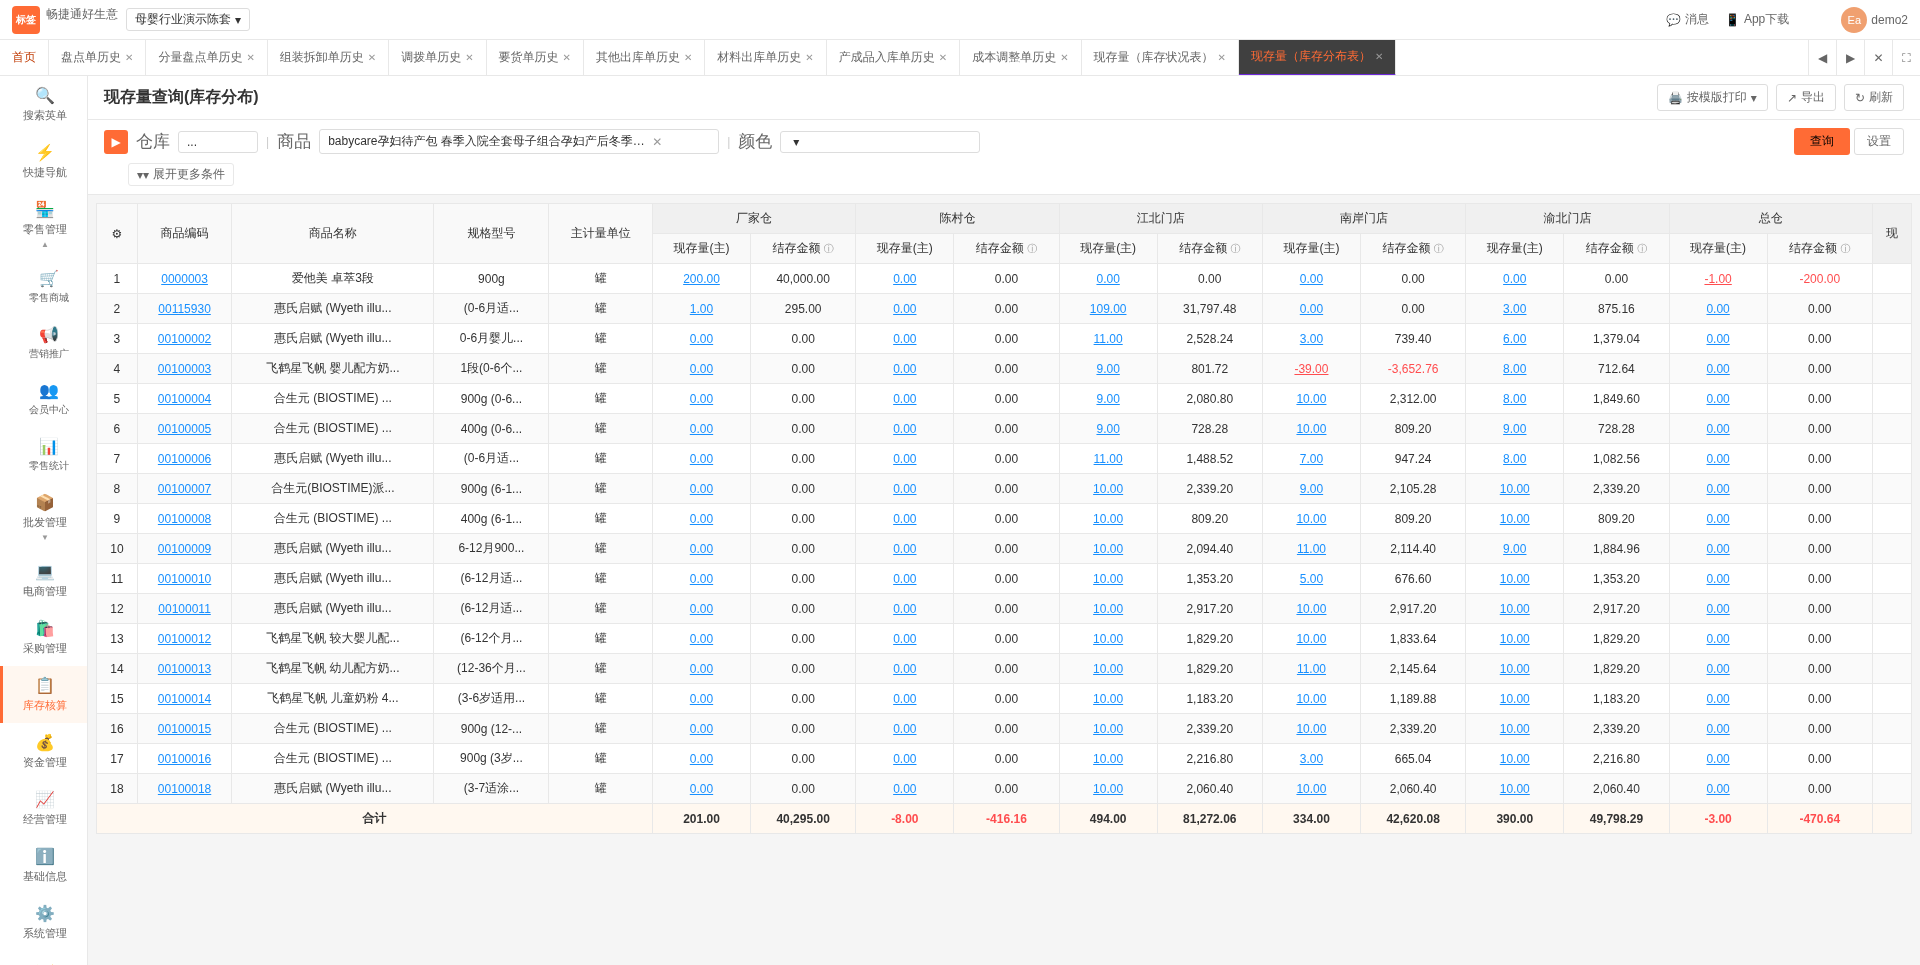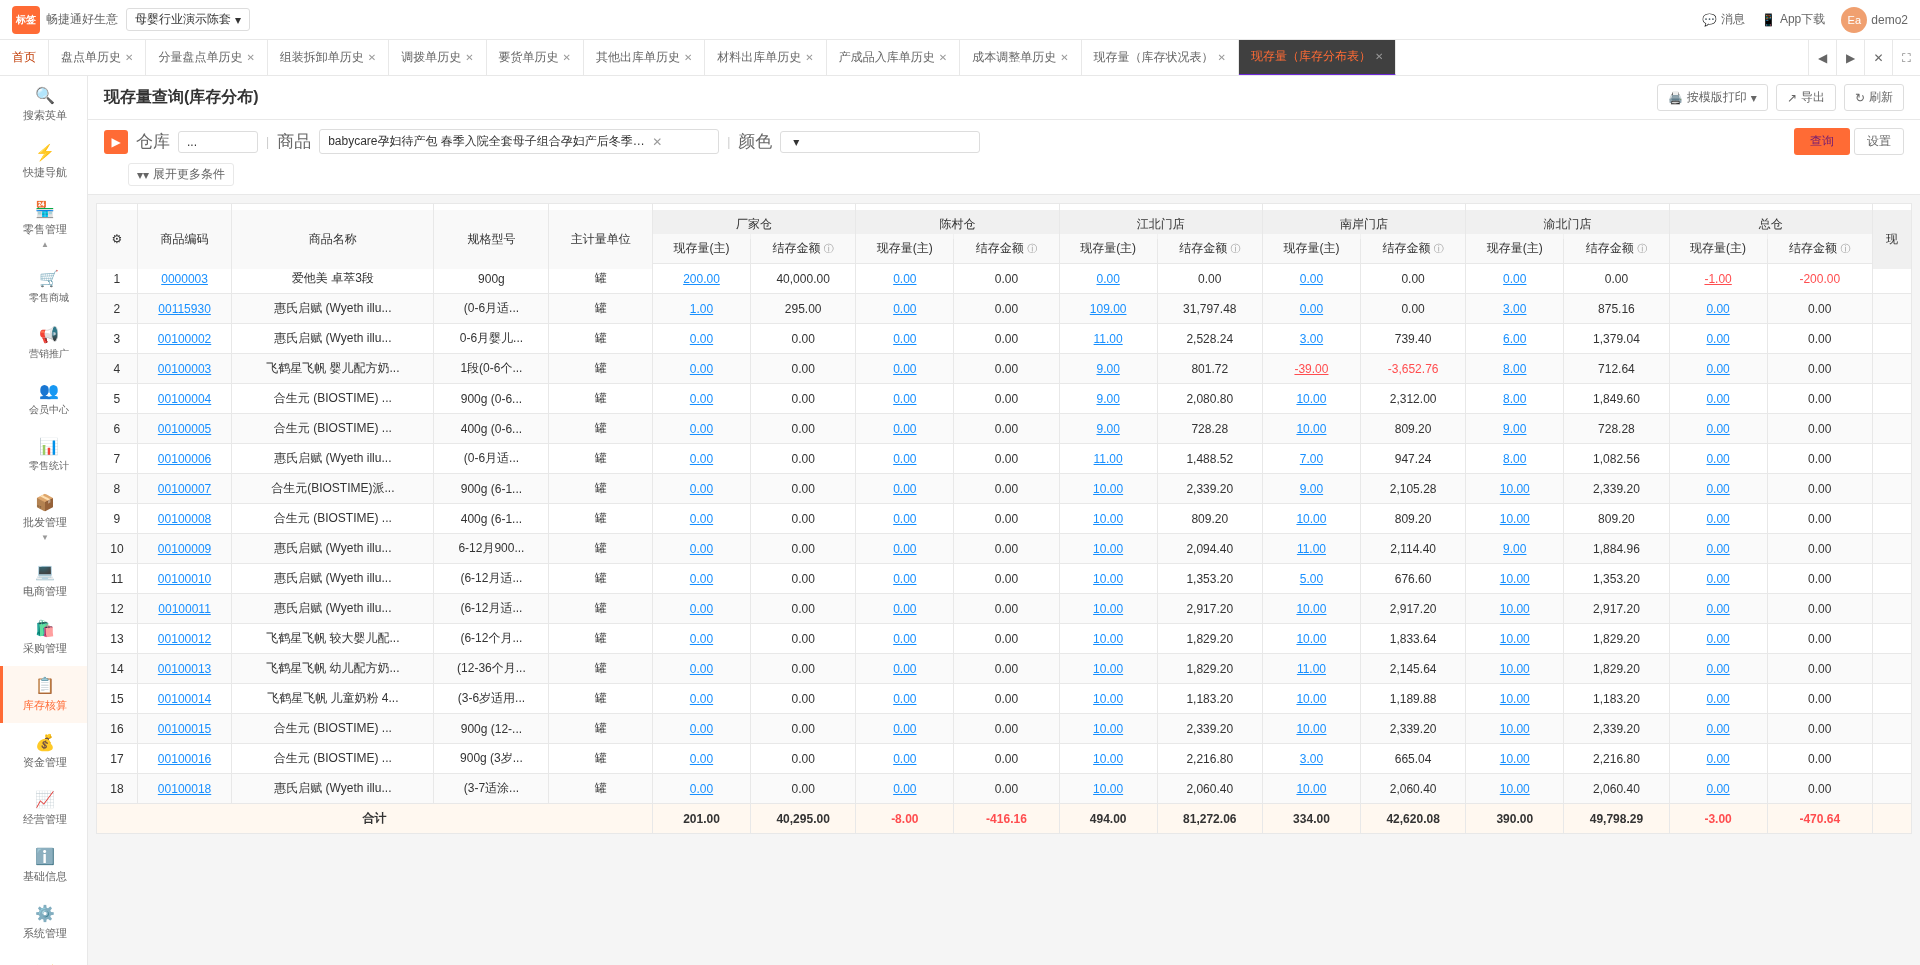--- a/index.html
+++ b/index.html
@@ -9,27 +9,27 @@
     .top-bar {
       height: 40px;
       background: #fff;
       display: flex;
       align-items: center;
       justify-content: space-between;
       border-bottom: 1px solid #e8e8e8;
       padding: 0 12px;
     }
     .top-bar-left { display: flex; align-items: center; gap: 8px; }
-    .logo-area { display: flex; align-items: center; gap: 6px; }
+    .logo-area { display: flex; gap: 6px; }
     .logo-icon { width: 28px; height: 28px; background: #ff6b35; border-radius: 4px; display: flex; align-items: center; justify-content: center; color: #fff; font-size: 10px; font-weight: bold; }
     .logo-text { font-size: 12px; color: #666; }
     .industry-select { display: flex; align-items: center; gap: 4px; border: 1px solid #ddd; padding: 2px 8px; border-radius: 3px; cursor: pointer; font-size: 12px; color: #333; background: #fff; }
     .top-bar-right { display: flex; align-items: center; gap: 16px; font-size: 12px; color: #666; }
     .top-bar-right .item { display: flex; align-items: center; gap: 4px; cursor: pointer; }
-    .avatar { width: 26px; height: 26px; border-radius: 50%; background: #ccc; overflow: hidden; }
+    .avatar { width: 26px; height: 26px; border-radius: 50%; background: #ccc; overflow: hidden; margin-left: 36px; }
 
     
     .tab-bar {
       height: 36px;
       background: #fff;
       display: flex;
       align-items: center;
       border-bottom: 1px solid #e8e8e8;
       overflow: hidden;
     }
@@ -130,21 +130,21 @@
     }
     .filter-label { color: #666; font-size: 17px; }
     .filter-input {
       border: 1px solid #ddd; border-radius: 3px; padding: 3px 8px;
       font-size: 12px; color: #333; min-width: 60px;
       background: #fff; cursor: pointer; display: flex; align-items: center; gap: 4px;
     }
     .filter-product-text { color: #333; font-size: 12px; max-width: 320px; overflow: hidden; text-overflow: ellipsis; white-space: nowrap; }
     .filter-product-clear { color: #999; cursor: pointer; }
     .btn-search {
-      background: #ff6b35; color: #701a75; border: none; border-radius: 3px;
+      background: #ff6b35; color: #000000; border: none; border-radius: 3px;
       padding: 4px 16px; cursor: pointer; font-size: 12px;
     }
     .btn-setting {
       background: #fff; color: #666; border: 1px solid #ddd; border-radius: 3px;
       padding: 4px 12px; cursor: pointer; font-size: 12px;
     }
     .expand-conditions {
       display: flex; align-items: center; gap: 4px; color: #666; cursor: pointer; font-size: 12px;
       padding: 2px 8px; border: 1px solid #e8e8e8; border-radius: 3px;
     }
@@ -161,21 +161,21 @@
       border: 1px solid #e8e8e8;
       padding: 6px 8px;
       text-align: center;
       white-space: nowrap;
     }
     .data-table th {
       background: #f9f9f9;
       color: #333;
       font-weight: 500;
       position: sticky;
-      top: 6px;
+      top: 0;
       z-index: 2;
     }
     .data-table th.group-header {
       background: #f0f0f0;
     }
     .data-table tr.summary-row td { background: #fff8f0; font-weight: bold; }
     .data-table tr.even td { background: #fafafa; }
     .text-link { color: #1890ff; text-decoration: underline; cursor: pointer; }
     .text-negative { color: #ff4d4f; }
     .col-name { min-width: 120px; text-align: left; }

